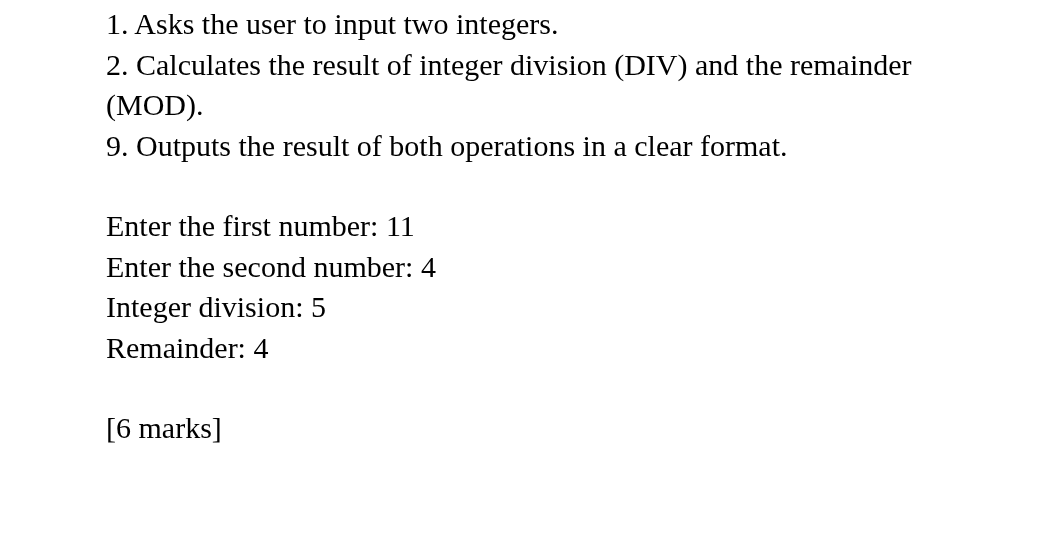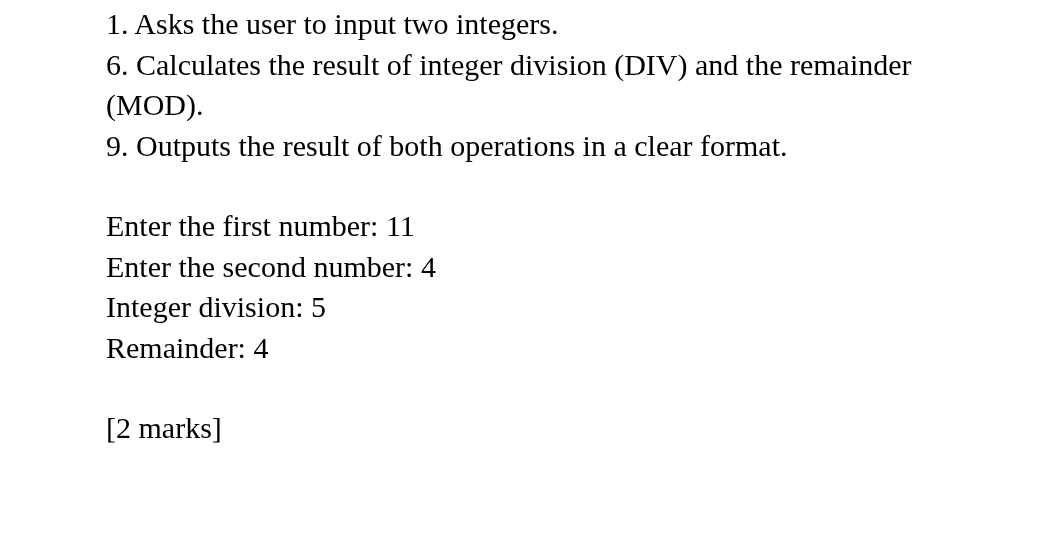--- a/index.html
+++ b/index.html
@@ -25,28 +25,28 @@
       display: block;
     }
   </style>
 </head>
 <body>
 
 <div class="page">
 
   <div class="block">
     <span class="line">1. Asks the user to input two integers.</span>
-    <span class="line">6. Calculates the result of integer division (DIV) and the remainder (MOD).</span>
+    <span class="line">2. Calculates the result of integer division (DIV) and the remainder (MOD).</span>
     <span class="line">9. Outputs the result of both operations in a clear format.</span>
   </div>
 
   <div class="block">
     <span class="line">Enter the first number: 11</span>
     <span class="line">Enter the second number: 4</span>
     <span class="line">Integer division: 5</span>
     <span class="line">Remainder: 4</span>
   </div>
 
   <div class="block">
-    <span class="line">[2 marks]</span>
+    <span class="line">[6 marks]</span>
   </div>
 
 </div>
 
 </body></html>

